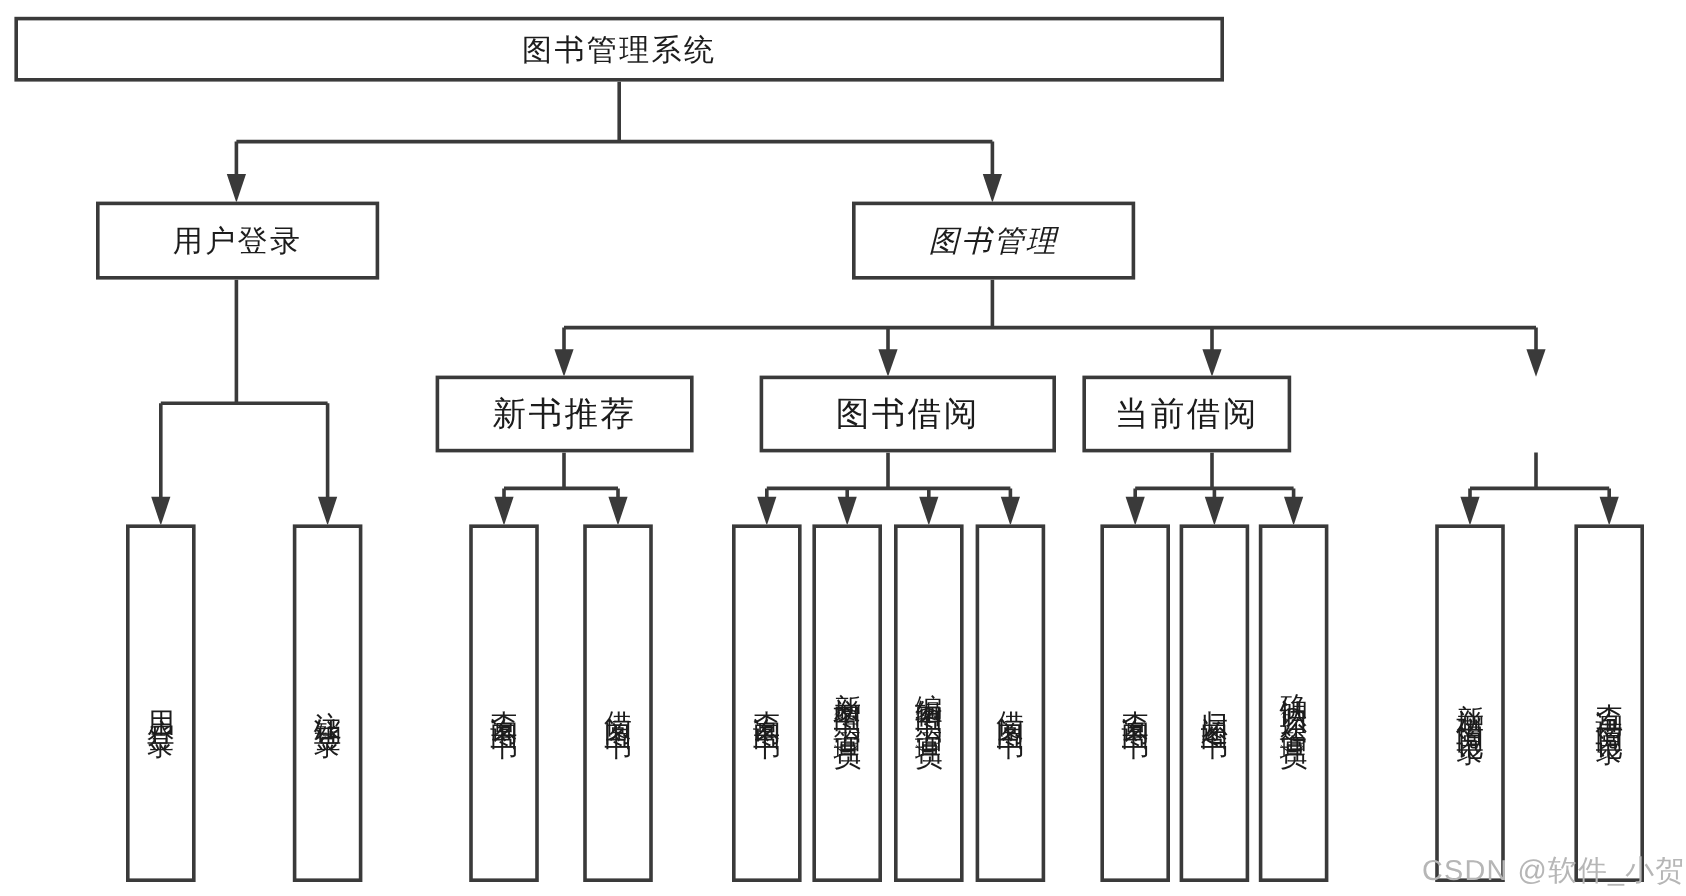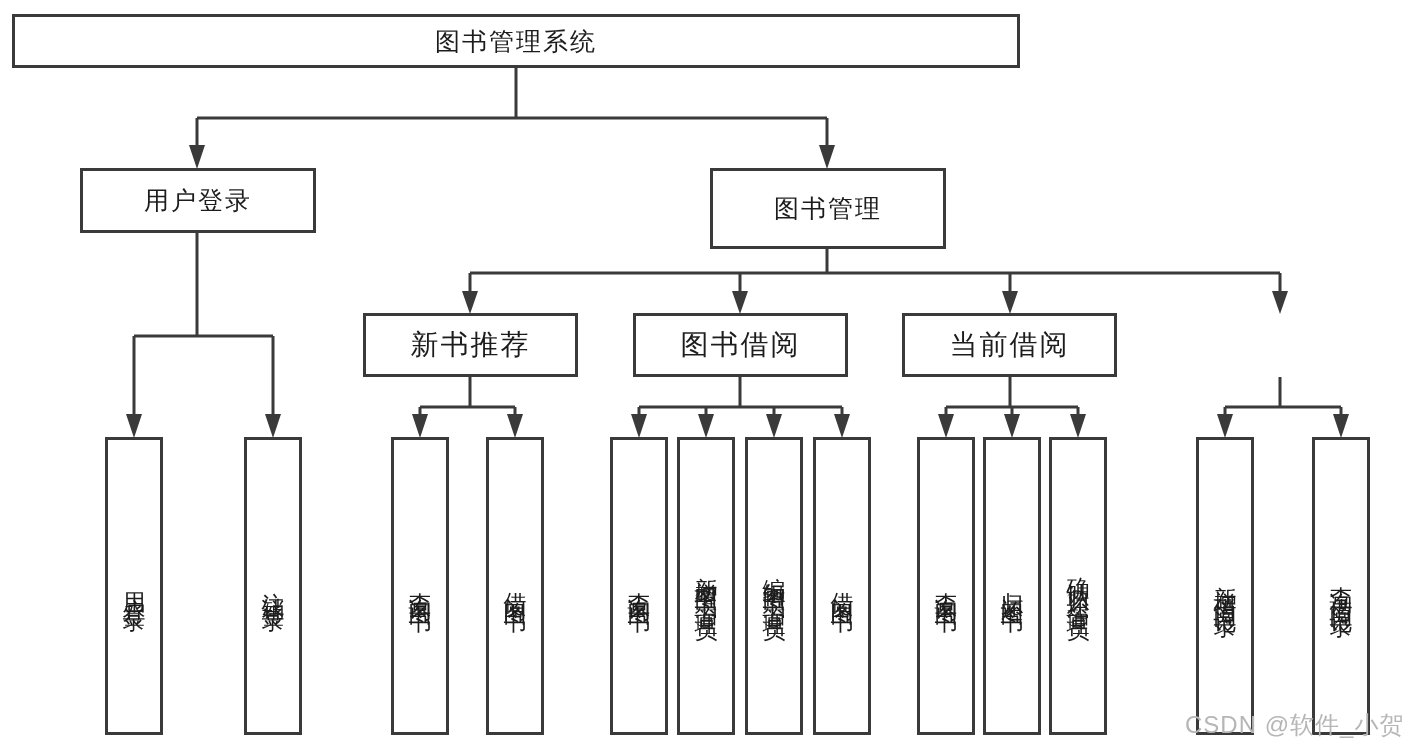--- a/index.html
+++ b/index.html
@@ -114,25 +114,25 @@
     <g stroke="#3a3a3a" stroke-width="3" fill="#3a3a3a">
       <path d="M1280,377 V407 M1225,407 H1341 M1225,407 V415 M1341,407 V415" fill="none"></path>
       <polygon points="1217,414 1233,414 1225,438" stroke="none"></polygon>
       <polygon points="1333,414 1349,414 1341,438" stroke="none"></polygon>
     </g>
   </svg>
 
   <div class="hbox" style="left:12px; top:14px; width:1008px; height:54px;">图书管理系统</div>
 
   <div class="hbox" style="left:80px; top:168px; width:236px; height:65px;">用户登录</div>
-  <div class="hbox" style="left:710px; top:168px; width:236px; height:81px;">图书管理</div>
+  <div class="hbox" style="left:710px; top:168px; width:236px; height:65px;font-style:italic;">图书管理</div>
 
   <div class="hbox lvl3" style="left:363px; top:313px; width:215px; height:64px;">新书推荐</div>
-  <div class="hbox lvl3" style="left:633px; top:313px; width:215px; height:64px;">图书借阅</div>
-  <div class="hbox lvl3" style="left:902px; top:313px; width:215px; height:64px;">当前借阅</div>
+  <div class="hbox lvl3" style="left:633px; top:313px; width:247px; height:64px;">图书借阅</div>
+  <div class="hbox lvl3" style="left:902px; top:313px; width:174px; height:64px;">当前借阅</div>
 
   <div class="vbox" style="left:105px;">
     <span>用户登录</span>
   </div>
   <div class="vbox" style="left:244px;">
     <span>注销登录</span>
   </div>
 
   <div class="vbox" style="left:391px;">
     <span>查询图书</span>

